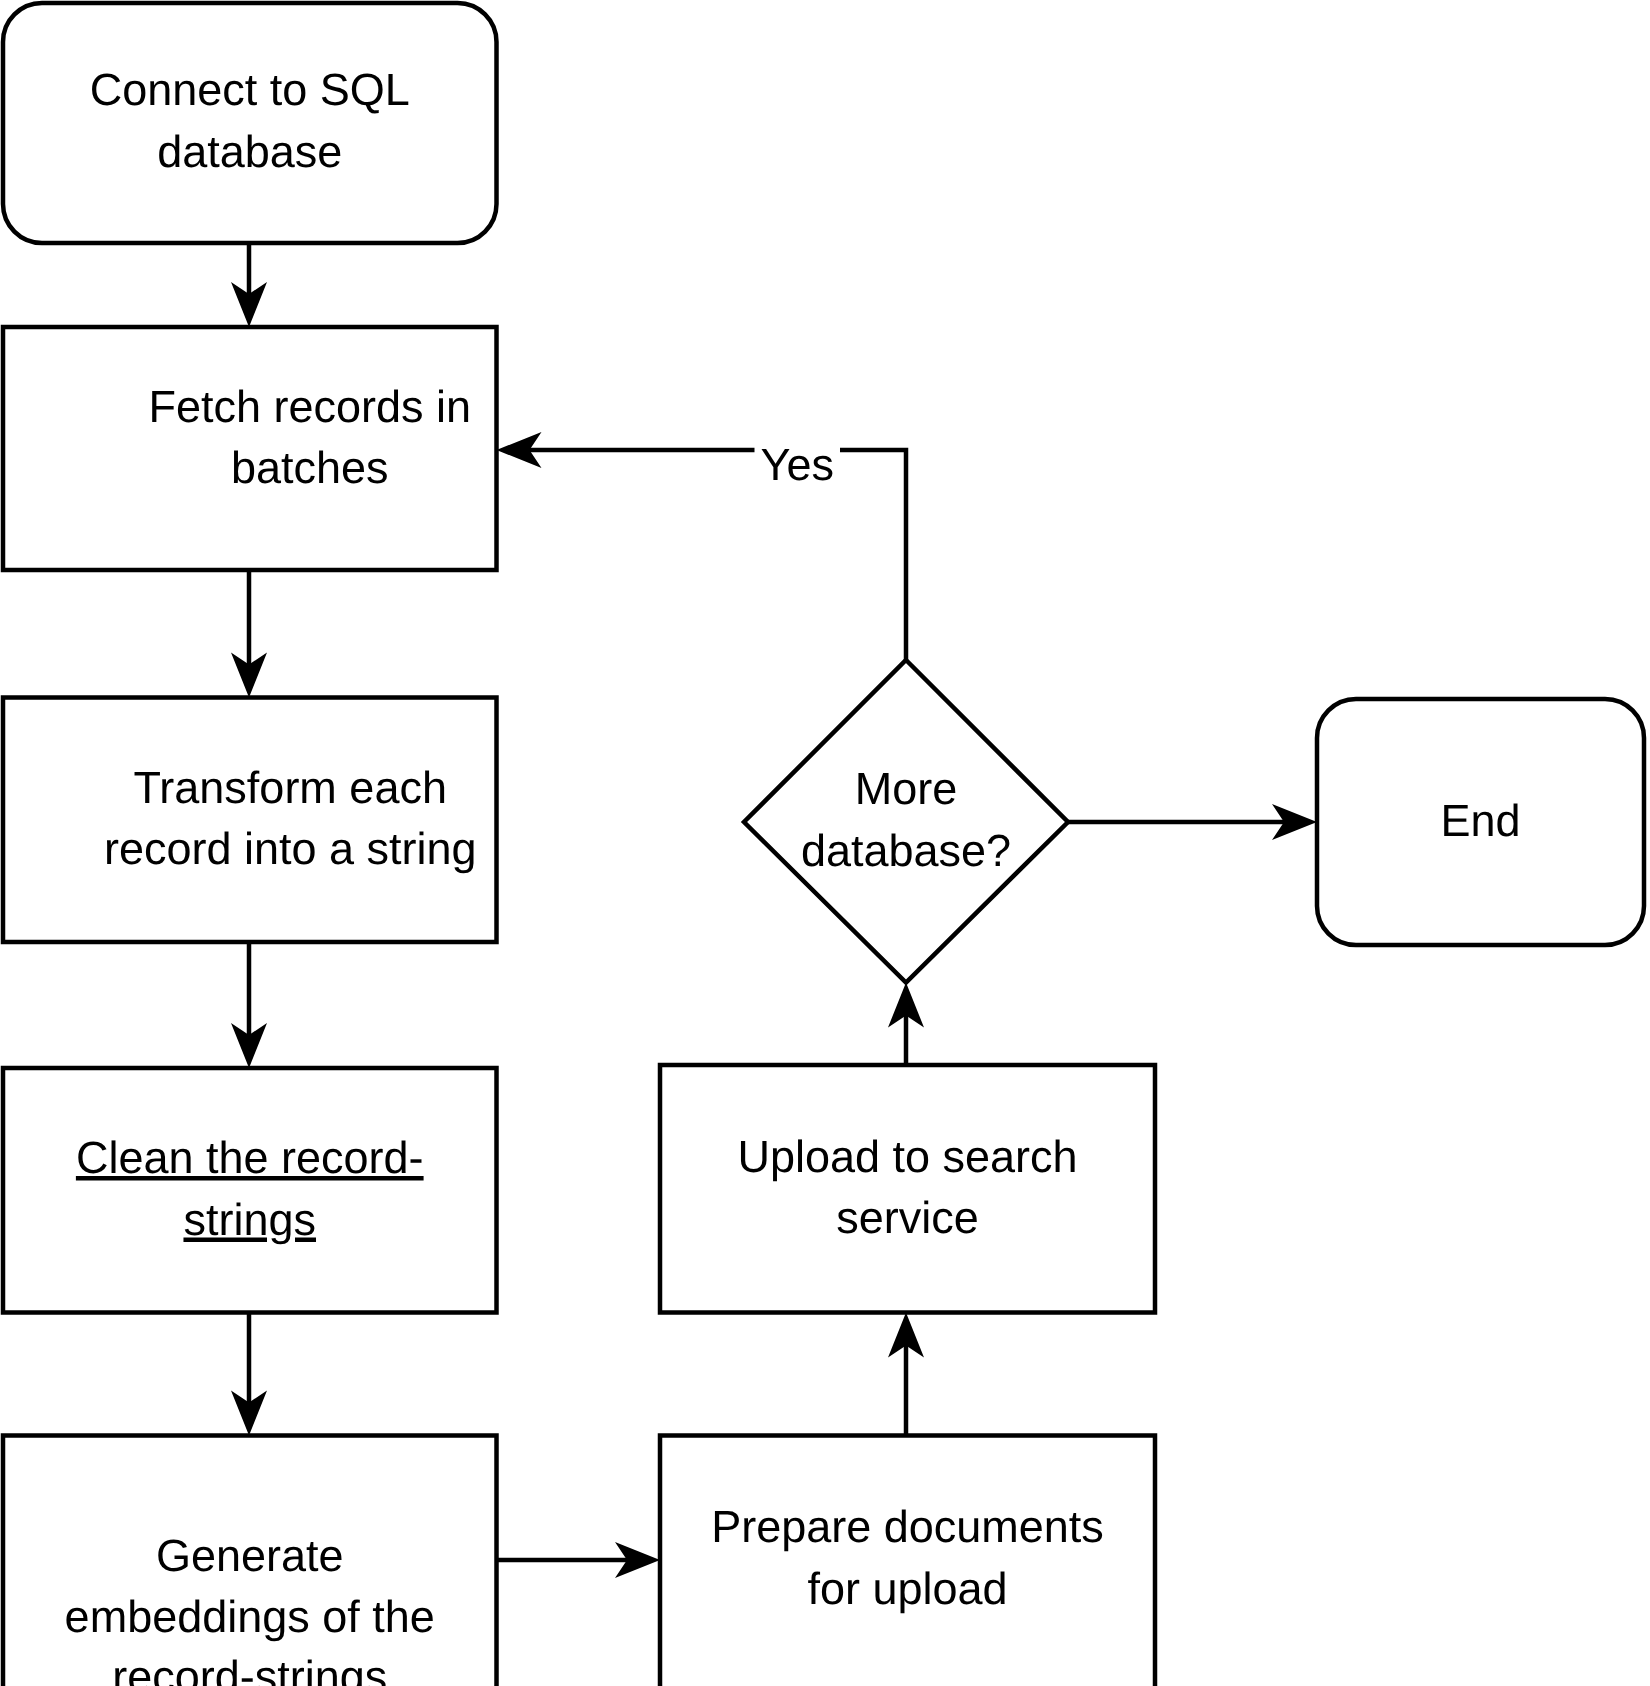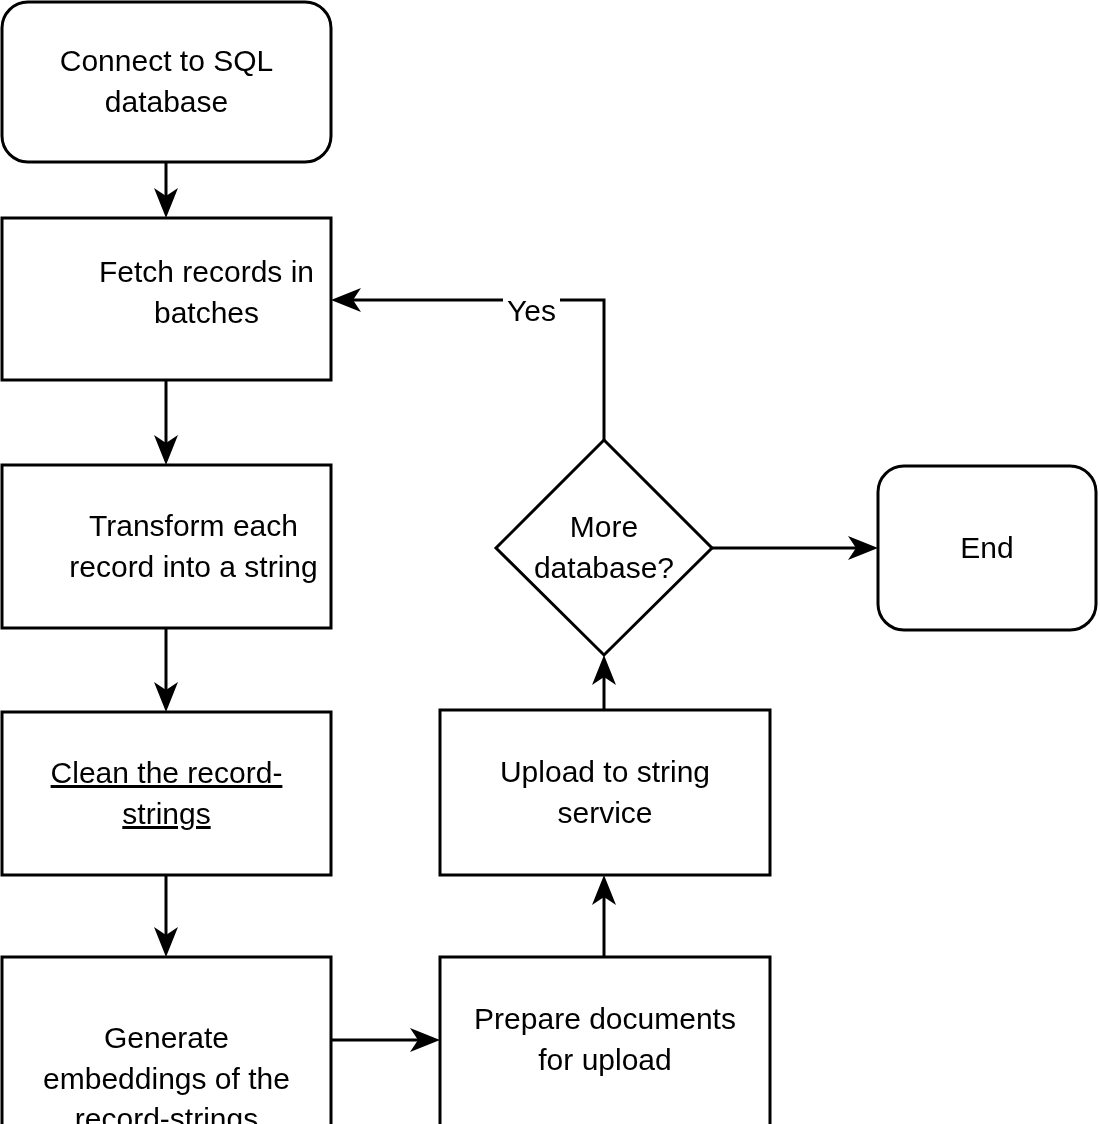--- a/index.html
+++ b/index.html
@@ -161,21 +161,21 @@
   <div class="node-label" style="left:2px; top:712px; width:329px; height:163px;text-decoration:underline;">Clean the record-
 strings</div>
 
   <div class="node-label" style="left:2px; top:957px; width:329px; height:166px;margin-top:39px;">Generate
 embeddings of the
 record-strings</div>
 
   <div class="node-label" style="left:440px; top:957px; width:330px; height:166px;">Prepare documents
 for upload</div>
 
-  <div class="node-label" style="left:440px; top:710px; width:330px; height:165px;">Upload to string
+  <div class="node-label" style="left:440px; top:710px; width:330px; height:165px;">Upload to search
 service</div>
 
   <div class="node-label" style="left:496px; top:440px; width:216px; height:215px;">More
 database?</div>
 
   <div class="node-label" style="left:878px; top:466px; width:218px; height:164px;">End</div>
 
   <div class="edge-label" style="left:503px; top:284px;margin-top:12px;">Yes</div>
 
 </div>

